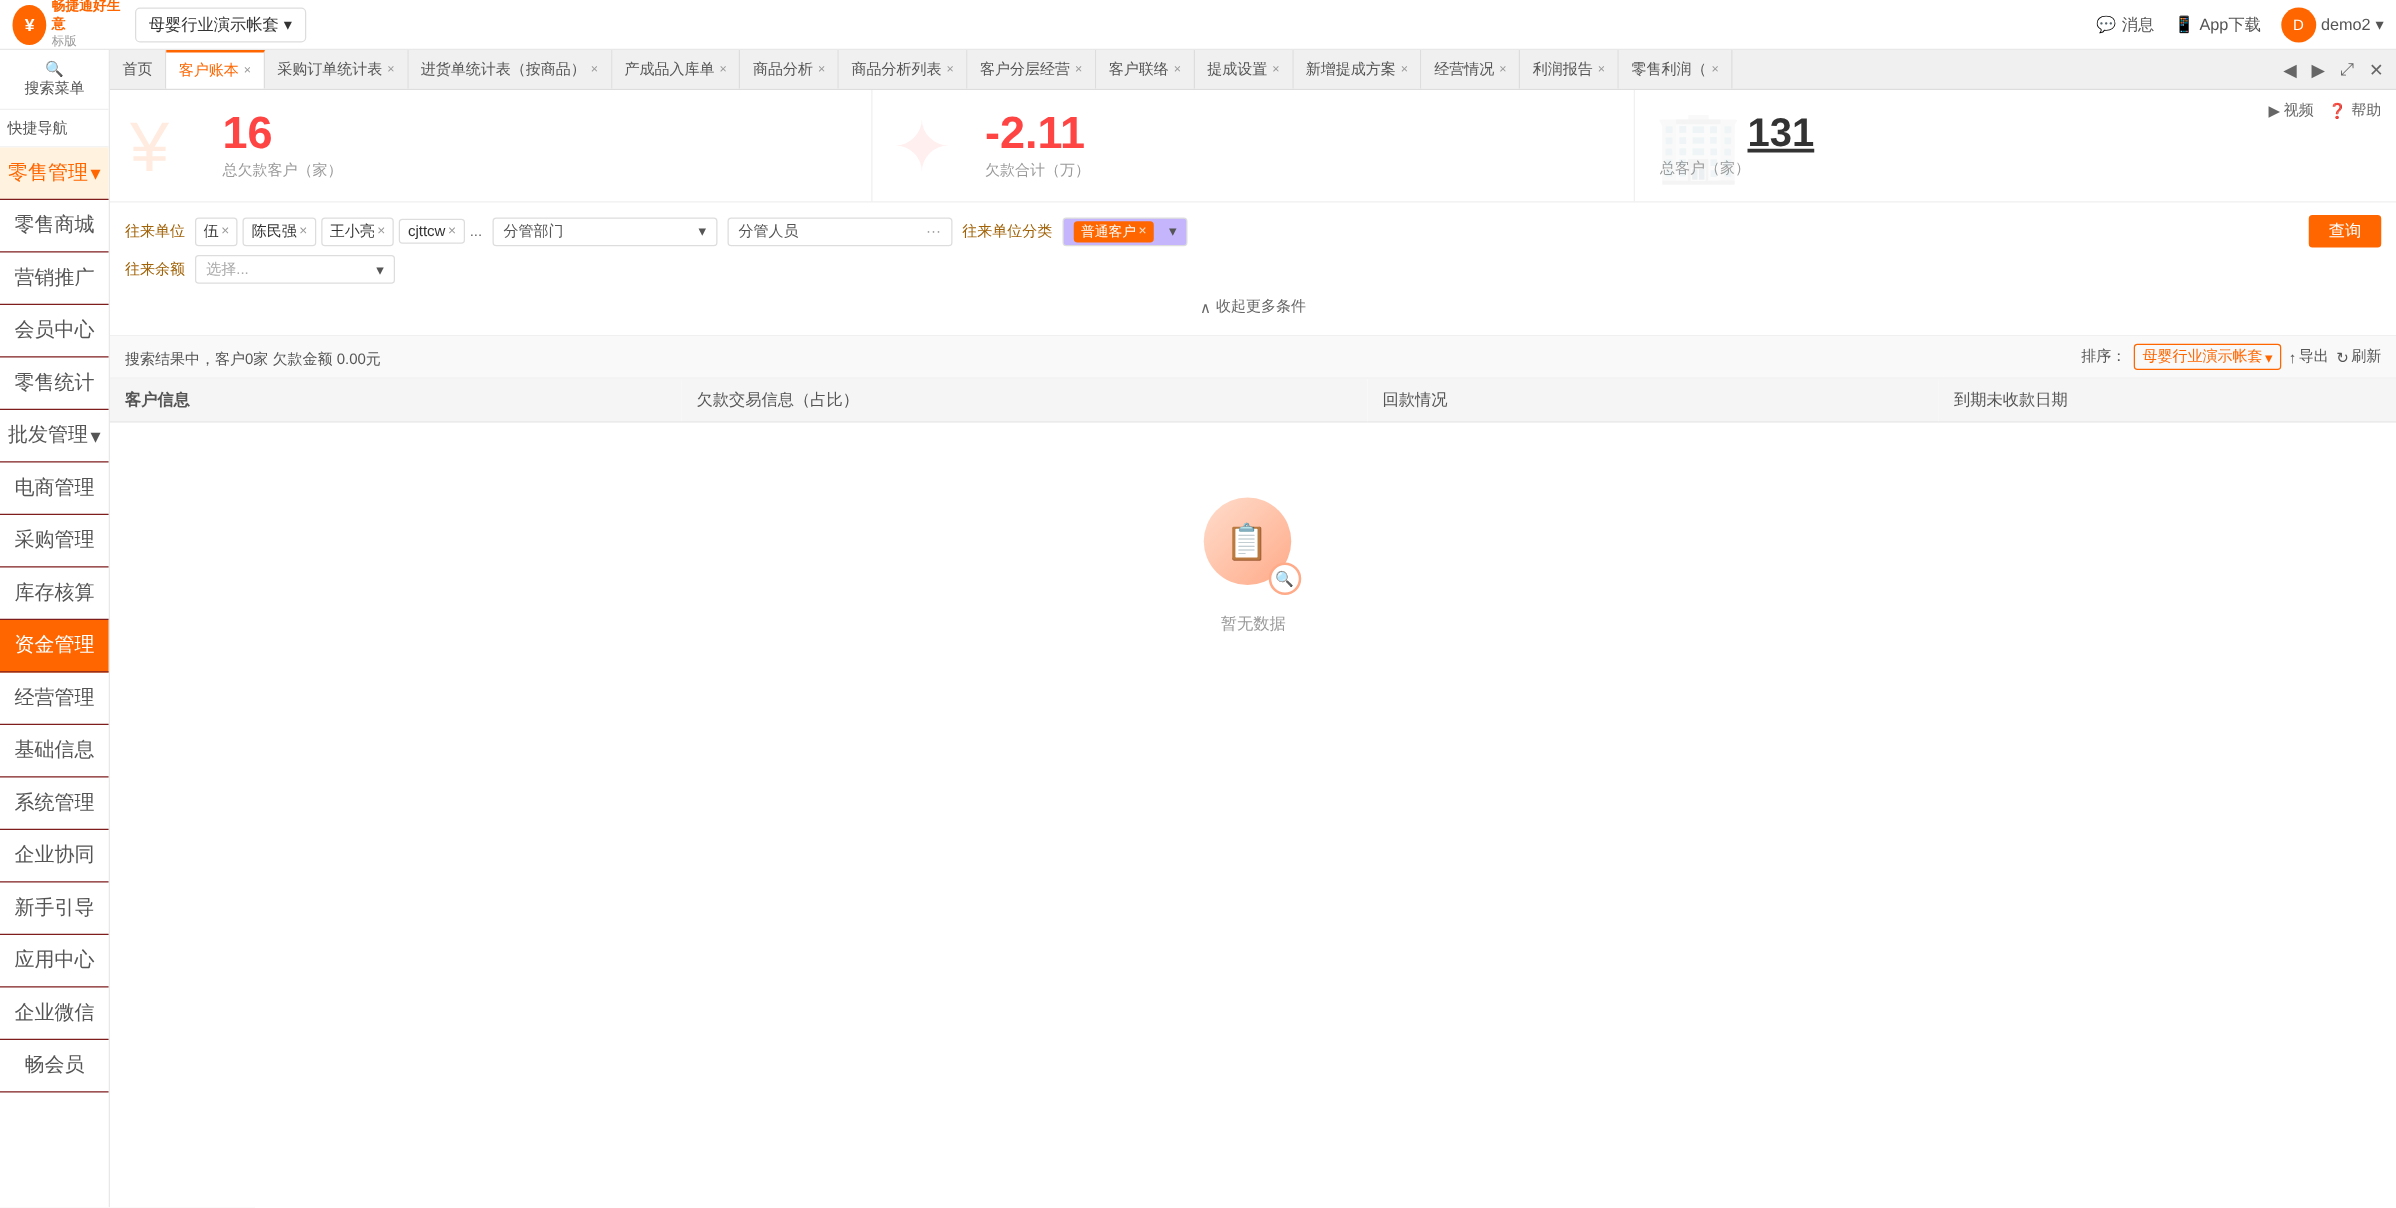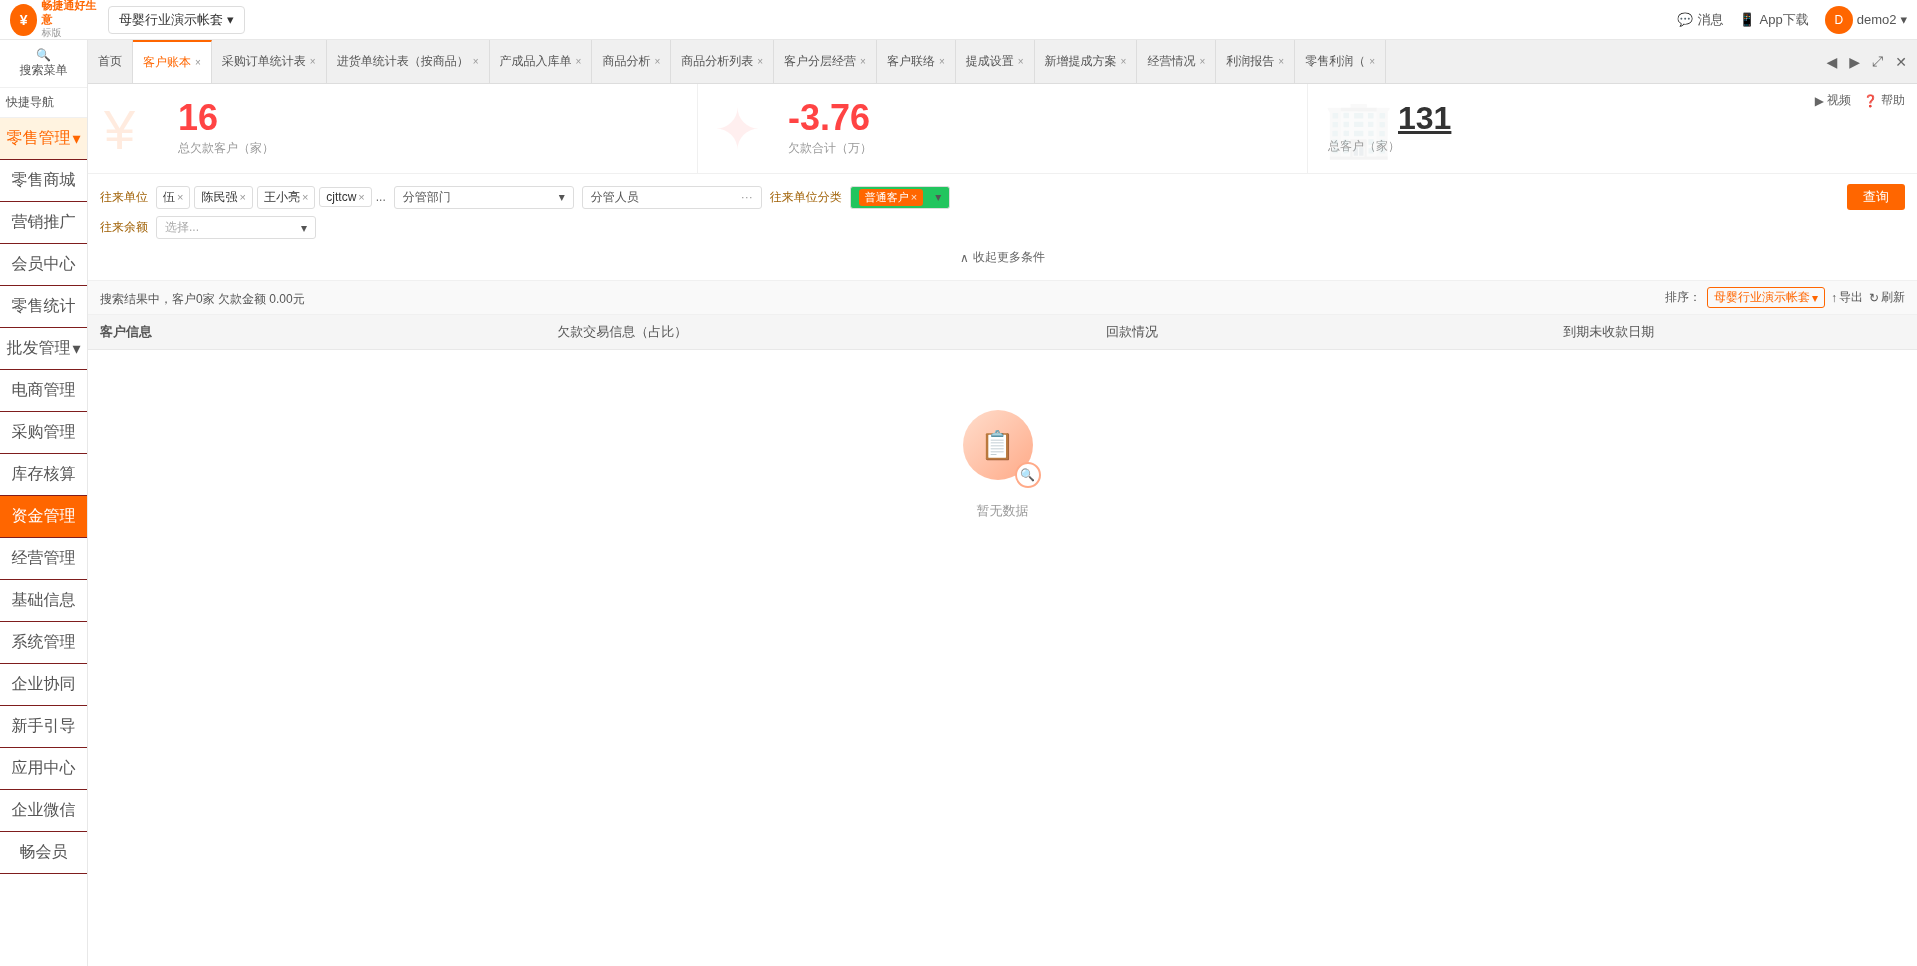--- a/index.html
+++ b/index.html
@@ -25,21 +25,21 @@
     .sidebar-nav { padding: 6px 6px; font-size: 12px; color: #555; cursor: pointer; border-bottom: 1px solid #f0f0f0; }
     .sidebar-item { padding: 10px 6px; text-align: center; font-size: 16px; color: #555; cursor: pointer; border-bottom: 1px solid #7f1d1d; }
     .sidebar-item.active { background: #ff6600; color: #fff; }
     .sidebar-item.active-light { background: #fff3e0; color: #ff6600; }
     .sidebar-item-with-arrow { display: flex; align-items: center; justify-content: center; gap: 2px; }
 
     
     .content-area { flex: 1; display: flex; flex-direction: column; overflow: hidden; }
 
     
-    .tab-bar { background: #f0f0f0; display: flex; align-items: center; height: 44px; flex-shrink: 0; border-bottom: 1px solid #ddd; overflow: hidden; }
+    .tab-bar { background: #f0f0f0; display: flex; align-items: center; height: 32px; flex-shrink: 0; border-bottom: 1px solid #ddd; overflow: hidden; }
     .tab { display: flex; align-items: center; padding: 0 10px; height: 100%; font-size: 12px; cursor: pointer; white-space: nowrap; border-right: 1px solid #ddd; background: #f0f0f0; color: #555; flex-shrink: 0; }
     .tab.active { background: #fff; color: #ff6600; border-top: 2px solid #ff6600; }
     .tab .close-btn { margin-left: 4px; color: #999; font-size: 10px; }
     .tab-controls { margin-left: auto; display: flex; align-items: center; padding: 0 6px; gap: 4px; }
     .tab-ctrl-btn { cursor: pointer; color: #666; font-size: 14px; padding: 2px 4px; }
 
     
     .page-content { flex: 1; overflow-y: auto; background: #fff; padding: 0; }
 
     
@@ -56,21 +56,21 @@
     .filter-area { padding: 10px 12px; background: #fff; border-bottom: 1px solid #f0f0f0; }
     .filter-row { display: flex; align-items: center; gap: 8px; flex-wrap: wrap; margin-bottom: 6px; }
     .filter-label { font-size: 12px; color: #a16207; white-space: nowrap; }
     .filter-tags { display: flex; align-items: center; gap: 4px; flex-wrap: wrap; }
     .filter-tag { display: flex; align-items: center; gap: 2px; background: #fff; border: 1px solid #ddd; border-radius: 3px; padding: 2px 6px; font-size: 12px; color: #333; }
     .filter-tag .x { color: #999; cursor: pointer; font-size: 11px; }
     .filter-more { color: #666; font-size: 12px; cursor: pointer; }
     .filter-select { display: flex; align-items: center; gap: 4px; border: 1px solid #ddd; border-radius: 3px; padding: 2px 8px; min-width: 120px; cursor: pointer; font-size: 12px; color: #555; background: #fff; }
     .filter-select-wide { min-width: 180px; }
     .filter-dots { color: #999; cursor: pointer; font-size: 12px; }
-    .filter-classify { display: flex; align-items: center; gap: 4px; border: 1px solid #ddd; border-radius: 3px; padding: 2px 8px; cursor: pointer; font-size: 12px; color: #555; background: #22c55e; }
+    .filter-classify { display: flex; align-items: center; gap: 4px; border: 1px solid #ddd; border-radius: 3px; padding: 2px 8px; cursor: pointer; font-size: 12px; color: #555; background: #c4b5fd; }
     .classify-tag { background: #ff6600; color: #fff; border-radius: 3px; padding: 1px 6px; font-size: 11px; display: flex; align-items: center; gap: 2px; }
     .classify-tag .x { color: rgba(255,255,255,0.8); cursor: pointer; }
     .query-btn { background: #ff6600; color: #fff; border: none; border-radius: 3px; padding: 4px 16px; font-size: 13px; cursor: pointer; margin-left: auto; }
     .collapse-btn { display: flex; align-items: center; justify-content: center; gap: 4px; font-size: 12px; color: #666; cursor: pointer; padding: 4px; }
 
     
     .result-bar { padding: 6px 12px; background: #f9f9f9; border-bottom: 1px solid #f0f0f0; display: flex; align-items: flex-end; font-size: 12px; color: #555; }
     .result-bar .sort { margin-left: auto; display: flex; align-items: center; gap: 6px; }
     .sort-label { color: #555; }
     .sort-option { display: flex; align-items: center; gap: 2px; cursor: pointer; color: #ff6600; border: 1px solid #ff6600; border-radius: 3px; padding: 1px 6px; }
@@ -271,21 +271,21 @@
         </div>
 
         <div class="stat-card">
           <div style="position:absolute;left:16px;top:50%;transform:translateY(-50%);opacity:0.12;font-size:56px;color:#ff6600;">¥</div>
           <div class="stat-number red" style="margin-left:70px;">16</div>
           <div class="stat-label" style="margin-left:70px;">总欠款客户（家）</div>
         </div>
 
         <div class="stat-card">
           <div style="position:absolute;left:16px;top:50%;transform:translateY(-50%);opacity:0.1;font-size:56px;color:#ff6868;">✦</div>
-          <div class="stat-number-negative" style="margin-left:70px;">-3.76</div>
+          <div class="stat-number-negative" style="margin-left:70px;">-2.11</div>
           <div class="stat-label" style="margin-left:70px;">欠款合计（万）</div>
         </div>
 
         <div class="stat-card">
           <div style="position:absolute;left:16px;top:50%;transform:translateY(-50%);opacity:0.1;font-size:56px;color:#6699ff;">🏢</div>
           <div class="stat-number dark" style="margin-left:70px;text-decoration:underline;cursor:pointer;">131</div>
           <div class="stat-label" style="">总客户（家）</div>
         </div>
       </div>
 

